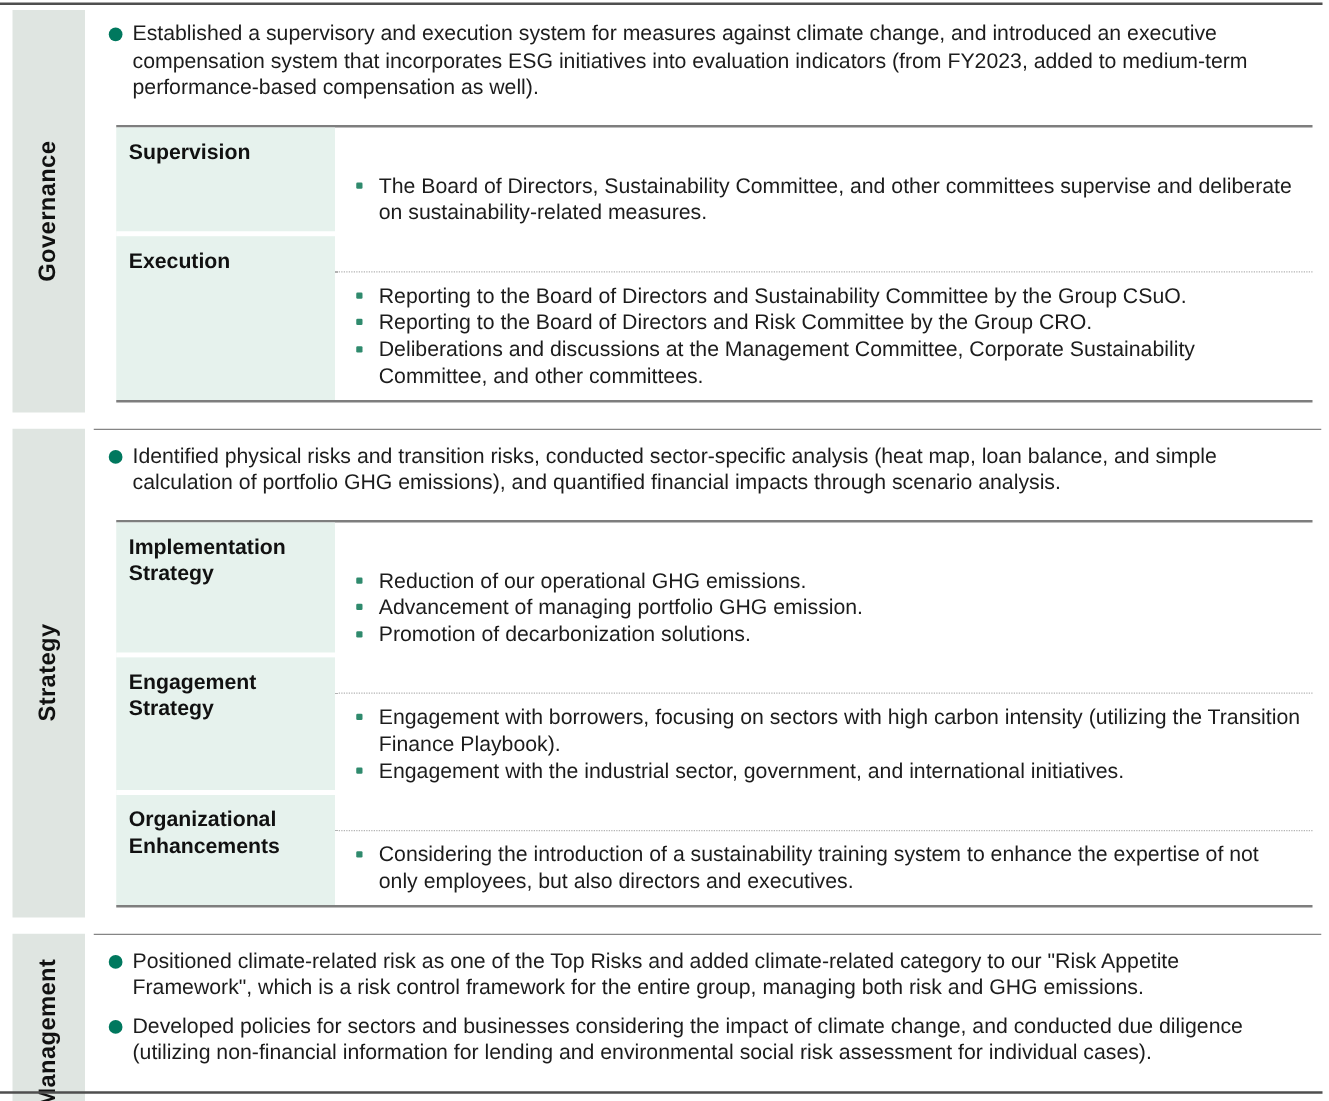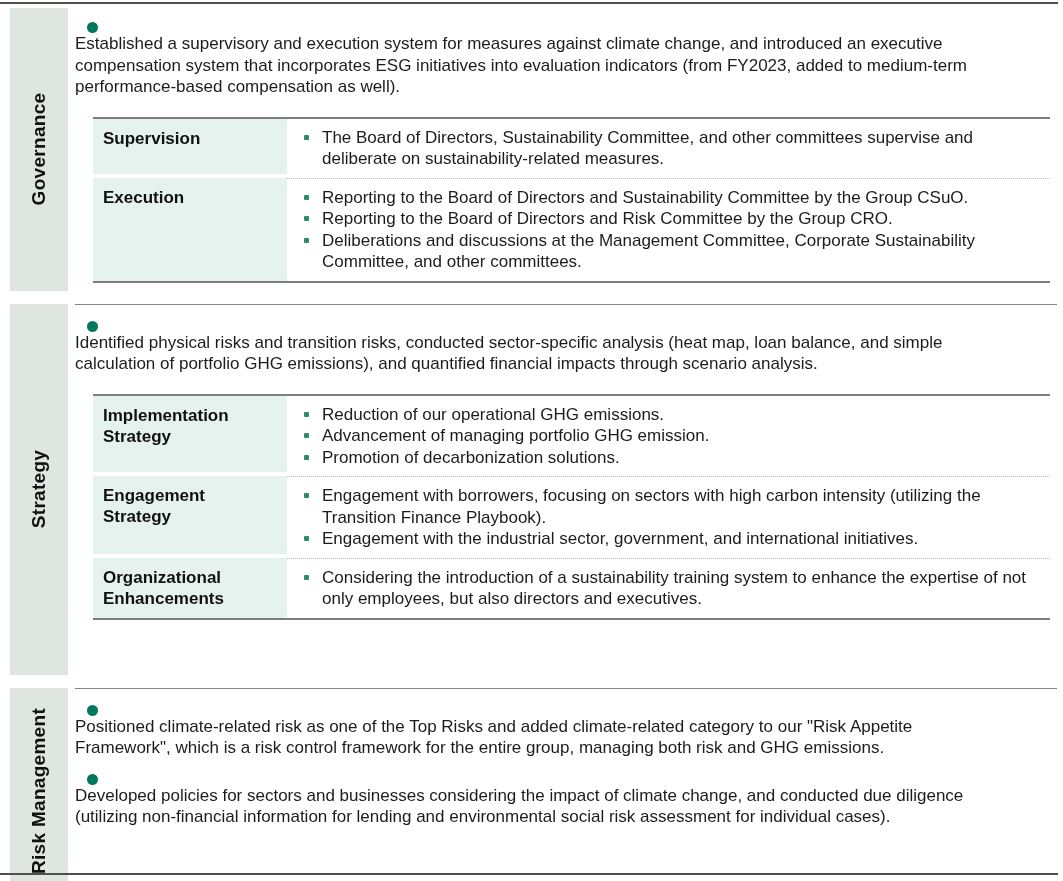--- a/index.html
+++ b/index.html
@@ -21,28 +21,28 @@
   .section { display:flex; margin-left:10px; }
   .section + .section { margin-top:13px; }
   .side-label { width:58px; flex:none; background:var(--sidebar-bg); position:relative; }
   .side-label .vtext {
     position:absolute; top:50%; left:50%;
     transform:translate(-50%,-50%) rotate(-90deg);
     white-space:nowrap; font-weight:bold; font-size:19px; color:#111; letter-spacing:.3px;
   }
   .content { flex:1; margin-left:7px; margin-right:6px; padding:8px 0 6px 0; }
   .content.with-topline { border-top:1px solid var(--rule-gray); padding-top:10px; }
-  .bullet-item { display:flex; margin:0 0 9px 0;flex-direction:column; }
+  .bullet-item { display:flex; margin:0 0 9px 0; }
   .bullet-item .dot { flex:none; width:11px; height:11px; border-radius:50%; background:var(--accent); margin:6px 8px 0 12px; }
   .bullet-item .btxt { flex:1; font-size:17px; line-height:21.5px; color:var(--text); padding-right:48px; }
   .info-table { margin:19px 7px 2px 18px; border-top:2px solid #7e7e7e; border-bottom:2px solid #7e7e7e; }
   .trow { display:flex; }
-  .tlabel { flex:none; width:194px; background:var(--cell-bg); padding:9px 10px; font-weight:bold; font-size:17px; line-height:21px; color:#111; }
+  .tlabel { flex:none; width:175px; background:var(--cell-bg); padding:9px 10px; font-weight:bold; font-size:17px; line-height:21px; color:#111; }
   .trow:not(:last-child) .tlabel { border-bottom:4px solid #fff; }
-  .tcell { flex:1; padding:8px 8px 8px 15px; }
+  .tcell { flex:1; padding:8px 8px 8px 15px;margin-top:28px; }
   .trow:not(:first-child) .tcell { border-top:1px dotted #b3b3b3; }
   .titem { display:flex; font-size:17px; line-height:21.5px; color:var(--text); }
   .titem .sq { flex:none; width:5px; height:5px; border-radius:1px; background:var(--sq); margin:8px 13px 0 2px; }
   .titem .ttxt { flex:1; }
   .riskpad { padding-top:16px; }
 </style>
 </head>
 <body>
 
 <div class="page">

